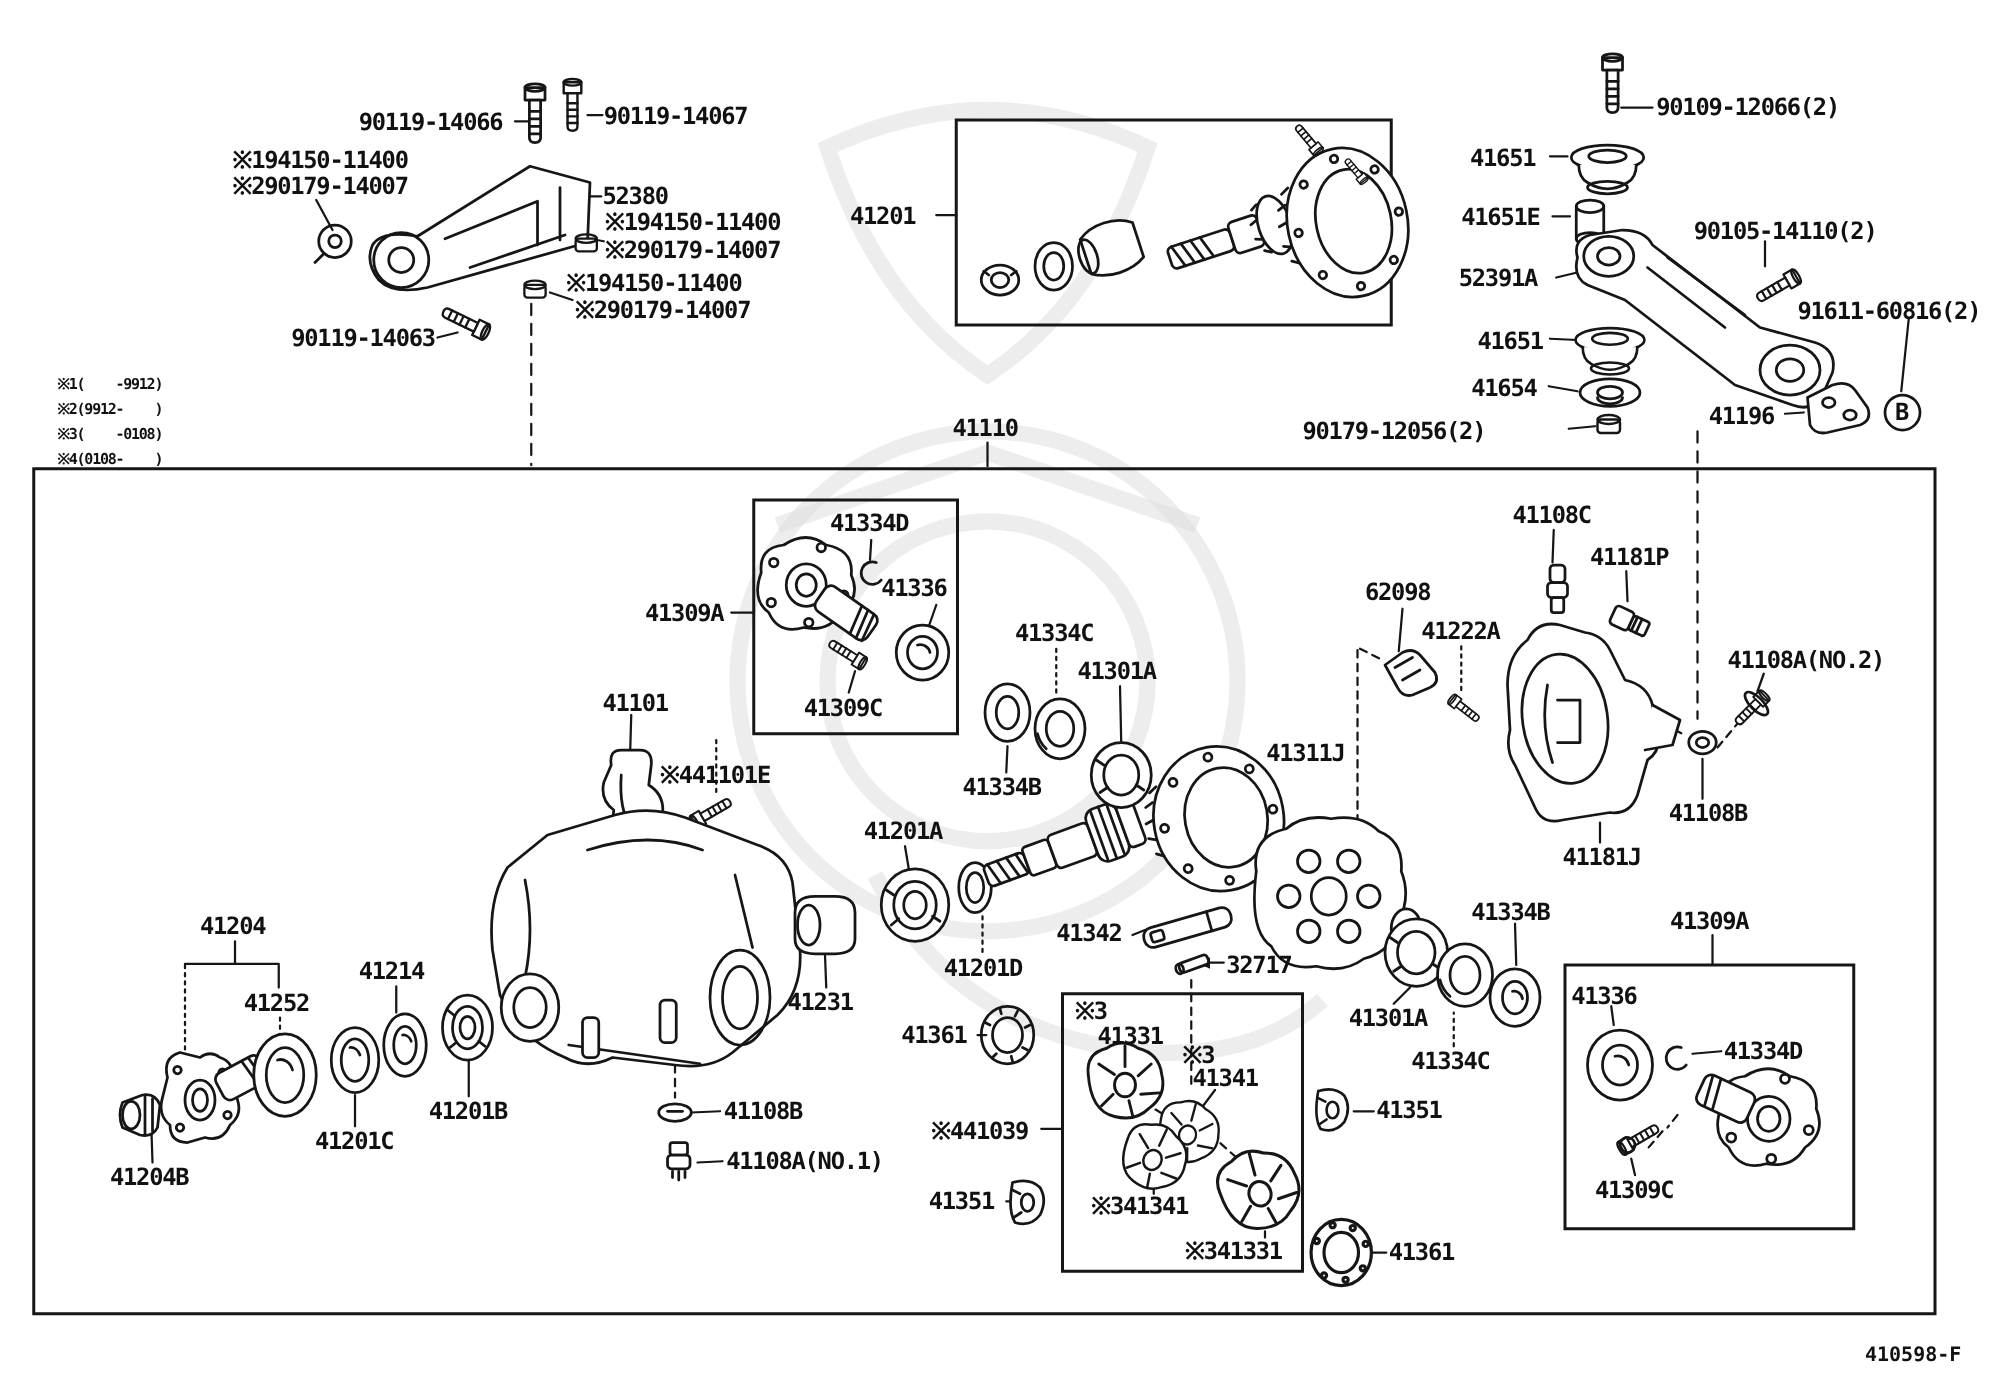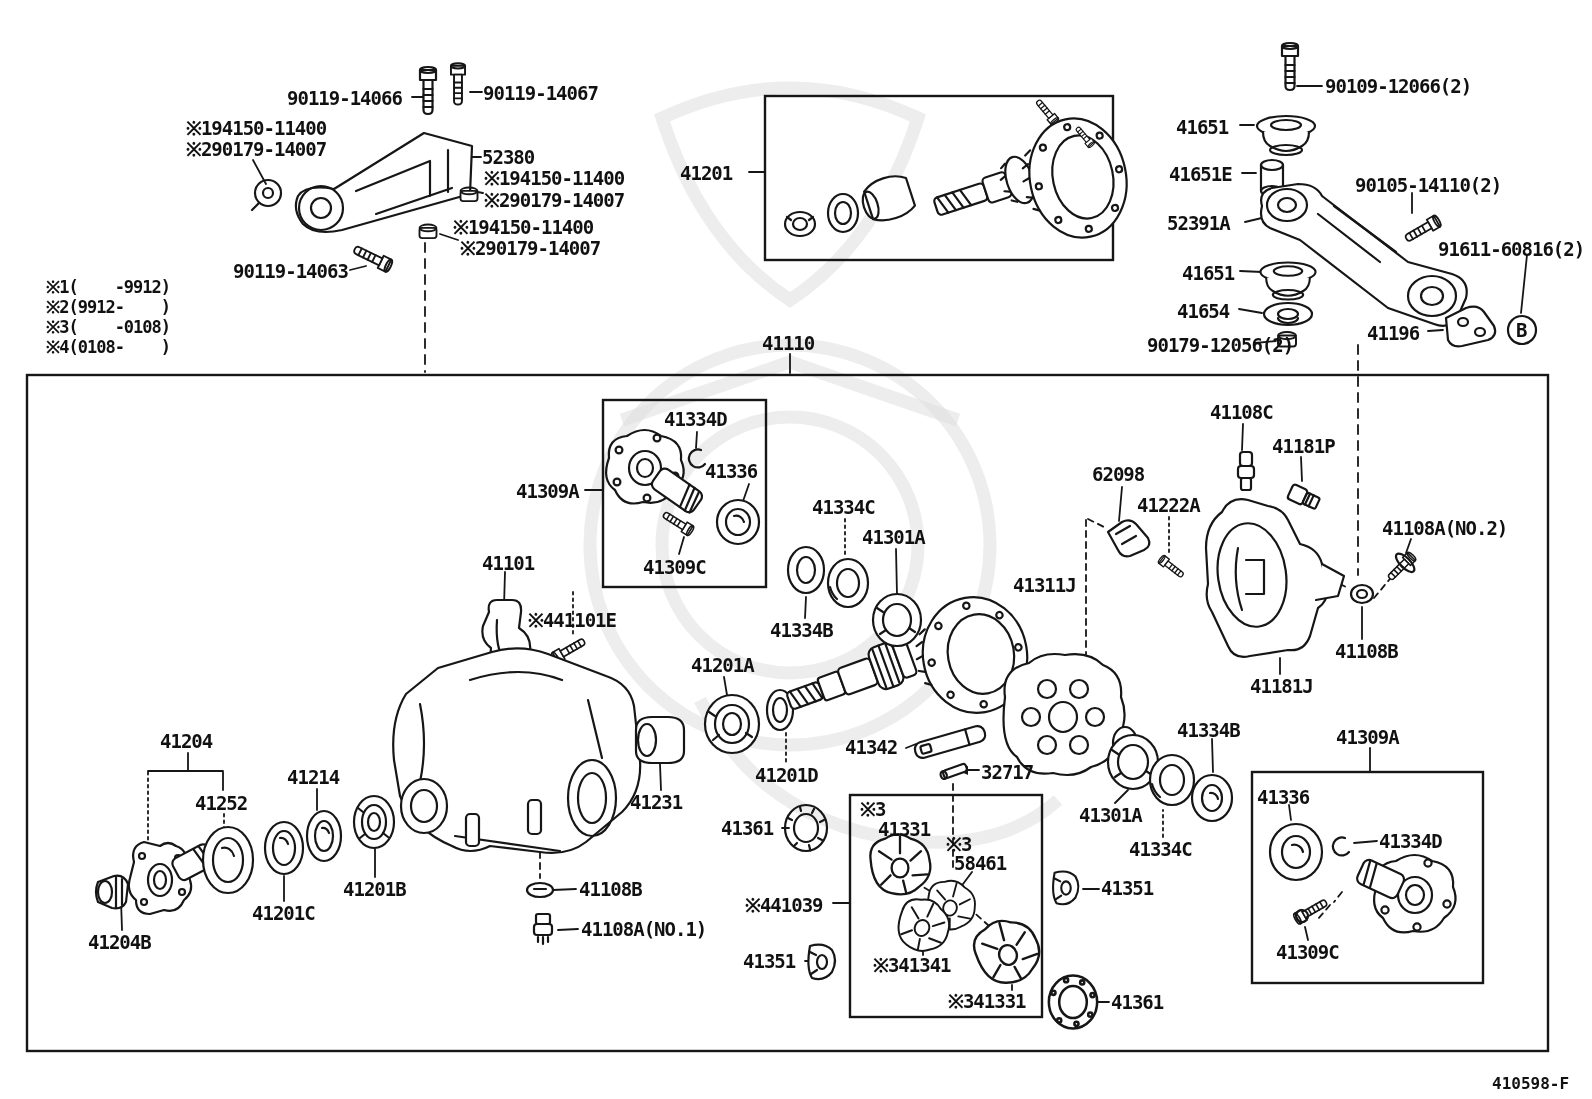--- a/index.html
+++ b/index.html
@@ -9,21 +9,21 @@
   #art .ln{fill:none;stroke:#161616;stroke-width:2.2;stroke-linecap:round;stroke-linejoin:round;}
   #art .ld{fill:none;stroke:#161616;stroke-width:1.8;stroke-linecap:round;}
   #art .fw{fill:#ffffff;}
   #art .dash{stroke-dasharray:9 7;}
   #art .dash2{stroke-dasharray:6 5;}
   #art .dot{stroke-dasharray:2.5 4;}
   #art .frame{fill:none;stroke:#161616;stroke-width:2.4;}
   #art .wm{fill:none;stroke:#dedede;stroke-width:13;opacity:.55;}
   .lbl{position:absolute;z-index:2;color:#111;font-weight:700;font-size:19px;line-height:20px;
        letter-spacing:-1px;white-space:pre;}
-  .lbl-s{font-size:17px;line-height:20px;}
+  .lbl-s{font-size:12px;line-height:20px;margin-top:20px;}
   .lbl-f{font-size:16px;letter-spacing:0;text-align:right;}
 </style>
 </head>
 <body>
 
 <div id="stage">
 
 <svg id="art" width="1592" height="1099" viewBox="0 0 1592 1099">
 
   <defs>
@@ -470,36 +470,36 @@
 <div class="lbl" style="left:680px;top:163px">41201</div>
 
 <div class="lbl" style="left:1325px;top:76px">90109-12066(2)</div>
 <div class="lbl" style="left:1176px;top:117px">41651</div>
 <div class="lbl" style="left:1169px;top:164px">41651E</div>
 <div class="lbl" style="left:1355px;top:175px">90105-14110(2)</div>
 <div class="lbl" style="left:1167px;top:213px">52391A</div>
 <div class="lbl" style="left:1438px;top:239px">91611-60816(2)</div>
 <div class="lbl" style="left:1182px;top:263px">41651</div>
 <div class="lbl" style="left:1177px;top:301px">41654</div>
-<div class="lbl" style="left:1147px;top:335px">90179-12056(2)</div>
+<div class="lbl" style="left:1042px;top:335px">90179-12056(2)</div>
 <div class="lbl" style="left:1367px;top:323px">41196</div>
 <div class="lbl" style="left:1516px;top:320px">B</div>
 
 <div class="lbl" style="left:762px;top:333px">41110</div>
 <div class="lbl" style="left:664px;top:409px">41334D</div>
 <div class="lbl" style="left:705px;top:461px">41336</div>
 <div class="lbl" style="left:516px;top:481px">41309A</div>
 <div class="lbl" style="left:643px;top:557px">41309C</div>
 <div class="lbl" style="left:482px;top:553px">41101</div>
 <div class="lbl" style="left:528px;top:610px">※441101E</div>
 <div class="lbl" style="left:812px;top:497px">41334C</div>
 <div class="lbl" style="left:862px;top:527px">41301A</div>
 <div class="lbl" style="left:770px;top:620px">41334B</div>
 <div class="lbl" style="left:691px;top:655px">41201A</div>
-<div class="lbl" style="left:1013px;top:575px">41311J</div>
+<div class="lbl" style="left:1013px;top:593px">41311J</div>
 <div class="lbl" style="left:1092px;top:464px">62098</div>
 <div class="lbl" style="left:1137px;top:495px">41222A</div>
 <div class="lbl" style="left:1210px;top:402px">41108C</div>
 <div class="lbl" style="left:1272px;top:436px">41181P</div>
 <div class="lbl" style="left:1382px;top:518px">41108A(NO.2)</div>
 <div class="lbl" style="left:1335px;top:641px">41108B</div>
 <div class="lbl" style="left:1250px;top:676px">41181J</div>
 <div class="lbl" style="left:845px;top:737px">41342</div>
 <div class="lbl" style="left:981px;top:762px">32717</div>
 <div class="lbl" style="left:755px;top:765px">41201D</div>
@@ -514,21 +514,21 @@
 <div class="lbl" style="left:88px;top:932px">41204B</div>
 
 <div class="lbl" style="left:579px;top:879px">41108B</div>
 <div class="lbl" style="left:581px;top:919px">41108A(NO.1)</div>
 <div class="lbl" style="left:745px;top:895px">※441039</div>
 <div class="lbl" style="left:743px;top:951px">41351</div>
 
 <div class="lbl" style="left:860px;top:799px">※3</div>
 <div class="lbl" style="left:878px;top:819px">41331</div>
 <div class="lbl" style="left:946px;top:834px">※3</div>
-<div class="lbl" style="left:954px;top:853px">58461</div>
+<div class="lbl" style="left:954px;top:853px">41341</div>
 <div class="lbl" style="left:873px;top:955px">※341341</div>
 <div class="lbl" style="left:948px;top:991px">※341331</div>
 <div class="lbl" style="left:1101px;top:878px">41351</div>
 <div class="lbl" style="left:1111px;top:992px">41361</div>
 
 <div class="lbl" style="left:1079px;top:805px">41301A</div>
 <div class="lbl" style="left:1129px;top:839px">41334C</div>
 <div class="lbl" style="left:1177px;top:720px">41334B</div>
 <div class="lbl" style="left:1336px;top:727px">41309A</div>
 <div class="lbl" style="left:1257px;top:787px">41336</div>

